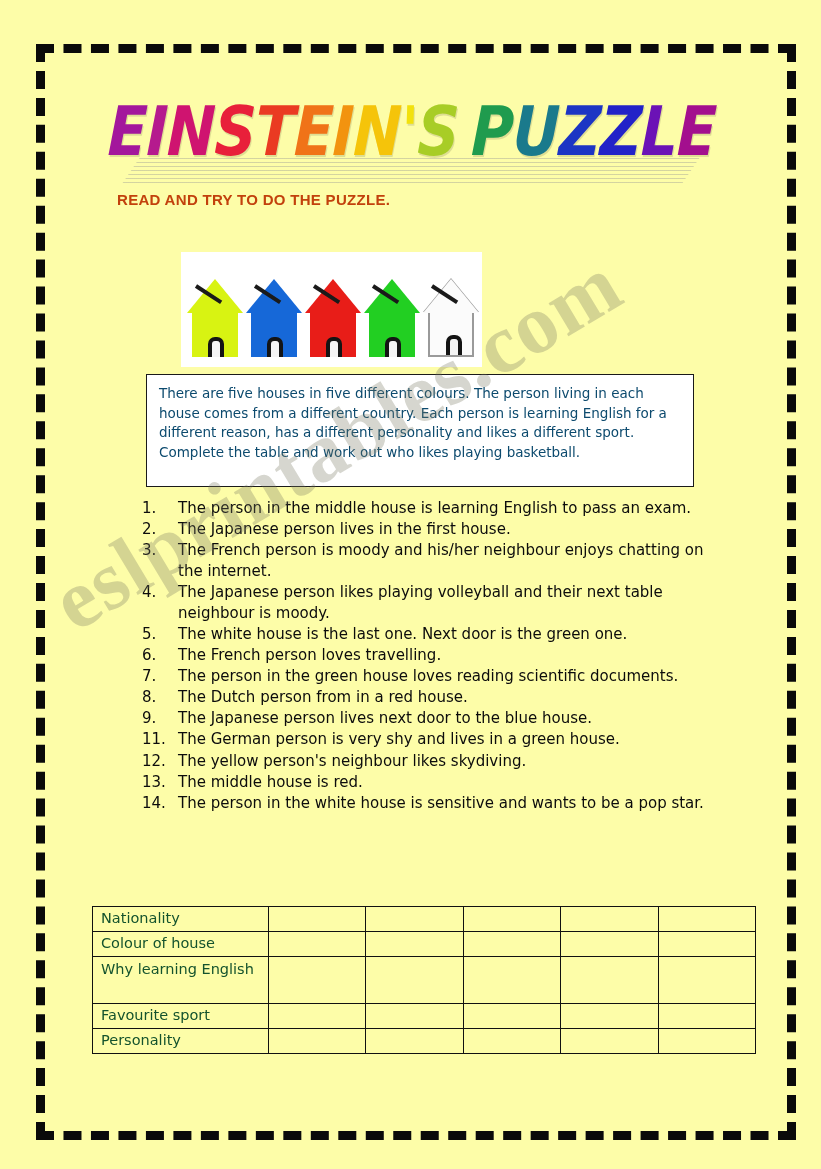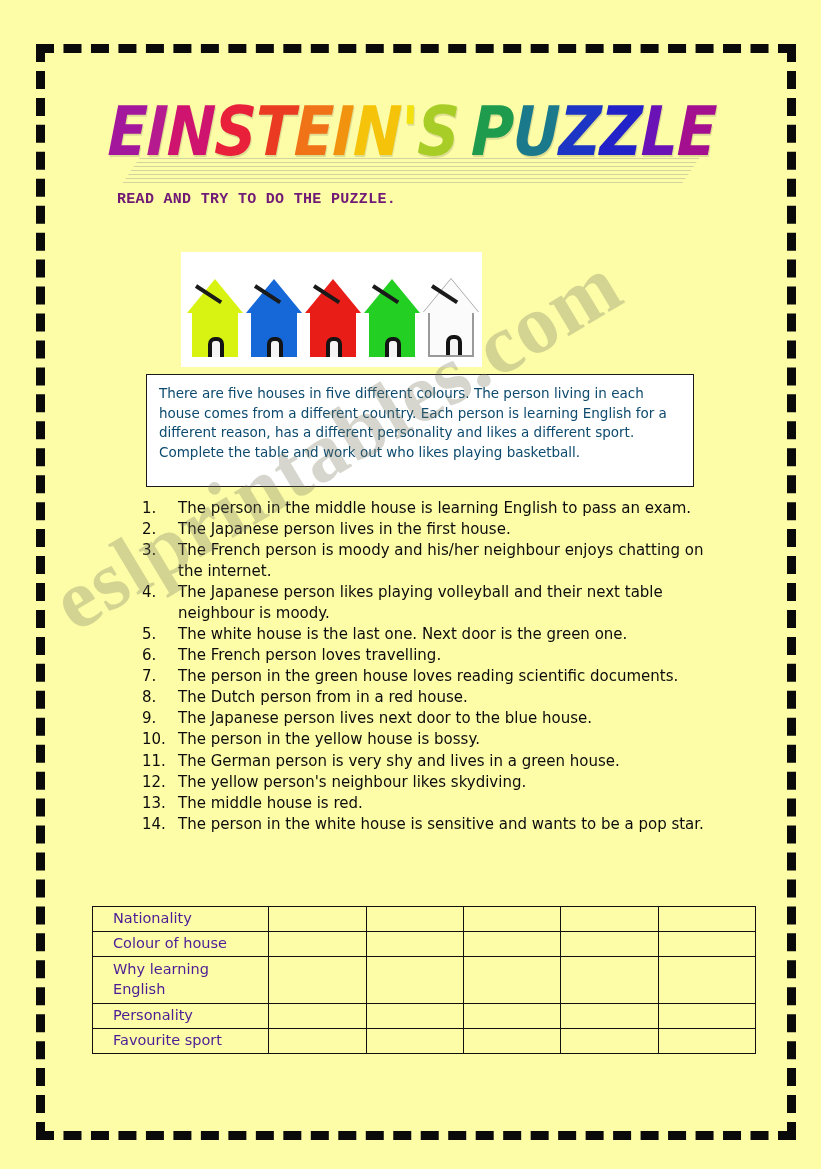--- a/index.html
+++ b/index.html
@@ -85,25 +85,25 @@
       rgba(255,255,255,0) 1px,
       rgba(255,255,255,0) 4px);
     transform: skewX(-34deg);
     z-index: 1;
     pointer-events: none;
   }
   .subtitle {
     position: absolute;
     left: 117px;
     top: 191px;
-    font-family: Liberation Mono, monospace;
+    font-family: Liberation Sans, sans-serif;
     font-size: 15px;
     font-weight: bold;
     letter-spacing: 0.3px;
-    color: #701a75;
+    color: #c2410c;
     z-index: 2;
   }
   
   .houses {
     position: absolute;
     left: 181px;
     top: 252px;
     width: 301px;
     height: 115px;
     background: #ffffff;
@@ -217,24 +217,24 @@
     position: absolute;
     left: 92px;
     top: 906px;
     width: 664px;
     border-collapse: collapse;
     z-index: 3;
   }
   .answer-table td {
     border: 1px solid #111111;
     height: 22px;
-    padding: 1px 20px;
+    padding: 1px 8px;
     font-family: "DejaVu Sans", sans-serif;
     font-size: 14.5px;
-    color: #4c1d95;
+    color: #14532d;
     background: transparent;
   }
   .answer-table td.label {
     width: 175px;
     line-height: 1.35;
   }
   .answer-table td.cell {
     width: 97px;
   }
   .answer-table tr.tall td { height: 42px; vertical-align: top; padding-top: 3px; }
@@ -299,21 +299,20 @@
   <ul class="clues" id="clues-list">
       <li><span class="num">1.</span><span>The person in the middle house is learning English to pass an exam.</span></li>
       <li><span class="num">2.</span><span>The Japanese person lives in the first house.</span></li>
       <li><span class="num">3.</span><span>The French person is moody and his/her neighbour enjoys chatting on the internet.</span></li>
       <li><span class="num">4.</span><span>The Japanese person likes playing volleyball and their next table neighbour is moody.</span></li>
       <li><span class="num">5.</span><span>The white house is the last one. Next door is the green one.</span></li>
       <li><span class="num">6.</span><span>The French person loves travelling.</span></li>
       <li><span class="num">7.</span><span>The person in the green house loves reading scientific documents.</span></li>
       <li><span class="num">8.</span><span>The Dutch person from in a red house.</span></li>
       <li><span class="num">9.</span><span>The Japanese person lives next door to the blue house.</span></li>
-      <li class="wide"><span class="num">10.</span><span>The person in the yellow house is bossy.</span></li>
       <li class="wide"><span class="num">11.</span><span>The German person is very shy and lives in a green house.</span></li>
       <li class="wide"><span class="num">12.</span><span>The yellow person's neighbour likes skydiving.</span></li>
       <li class="wide"><span class="num">13.</span><span>The middle house is red.</span></li>
       <li class="wide"><span class="num">14.</span><span>The person in the white house is sensitive and wants to be a pop star.</span></li>
     </ul>
 
   <table class="answer-table">
     <tbody id="answer-table-body">
         <tr>
           <td class="label">Nationality</td>
@@ -333,29 +332,29 @@
         </tr>
         <tr class="tall">
           <td class="label">Why learning English</td>
           <td class="cell"></td>
           <td class="cell"></td>
           <td class="cell"></td>
           <td class="cell"></td>
           <td class="cell"></td>
         </tr>
         <tr>
+          <td class="label">Favourite sport</td>
+          <td class="cell"></td>
+          <td class="cell"></td>
+          <td class="cell"></td>
+          <td class="cell"></td>
+          <td class="cell"></td>
+        </tr>
+        <tr>
           <td class="label">Personality</td>
-          <td class="cell"></td>
-          <td class="cell"></td>
-          <td class="cell"></td>
-          <td class="cell"></td>
-          <td class="cell"></td>
-        </tr>
-        <tr>
-          <td class="label">Favourite sport</td>
           <td class="cell"></td>
           <td class="cell"></td>
           <td class="cell"></td>
           <td class="cell"></td>
           <td class="cell"></td>
         </tr>
       </tbody>
   </table>
 
   <div class="watermark">eslprintables.com</div>

